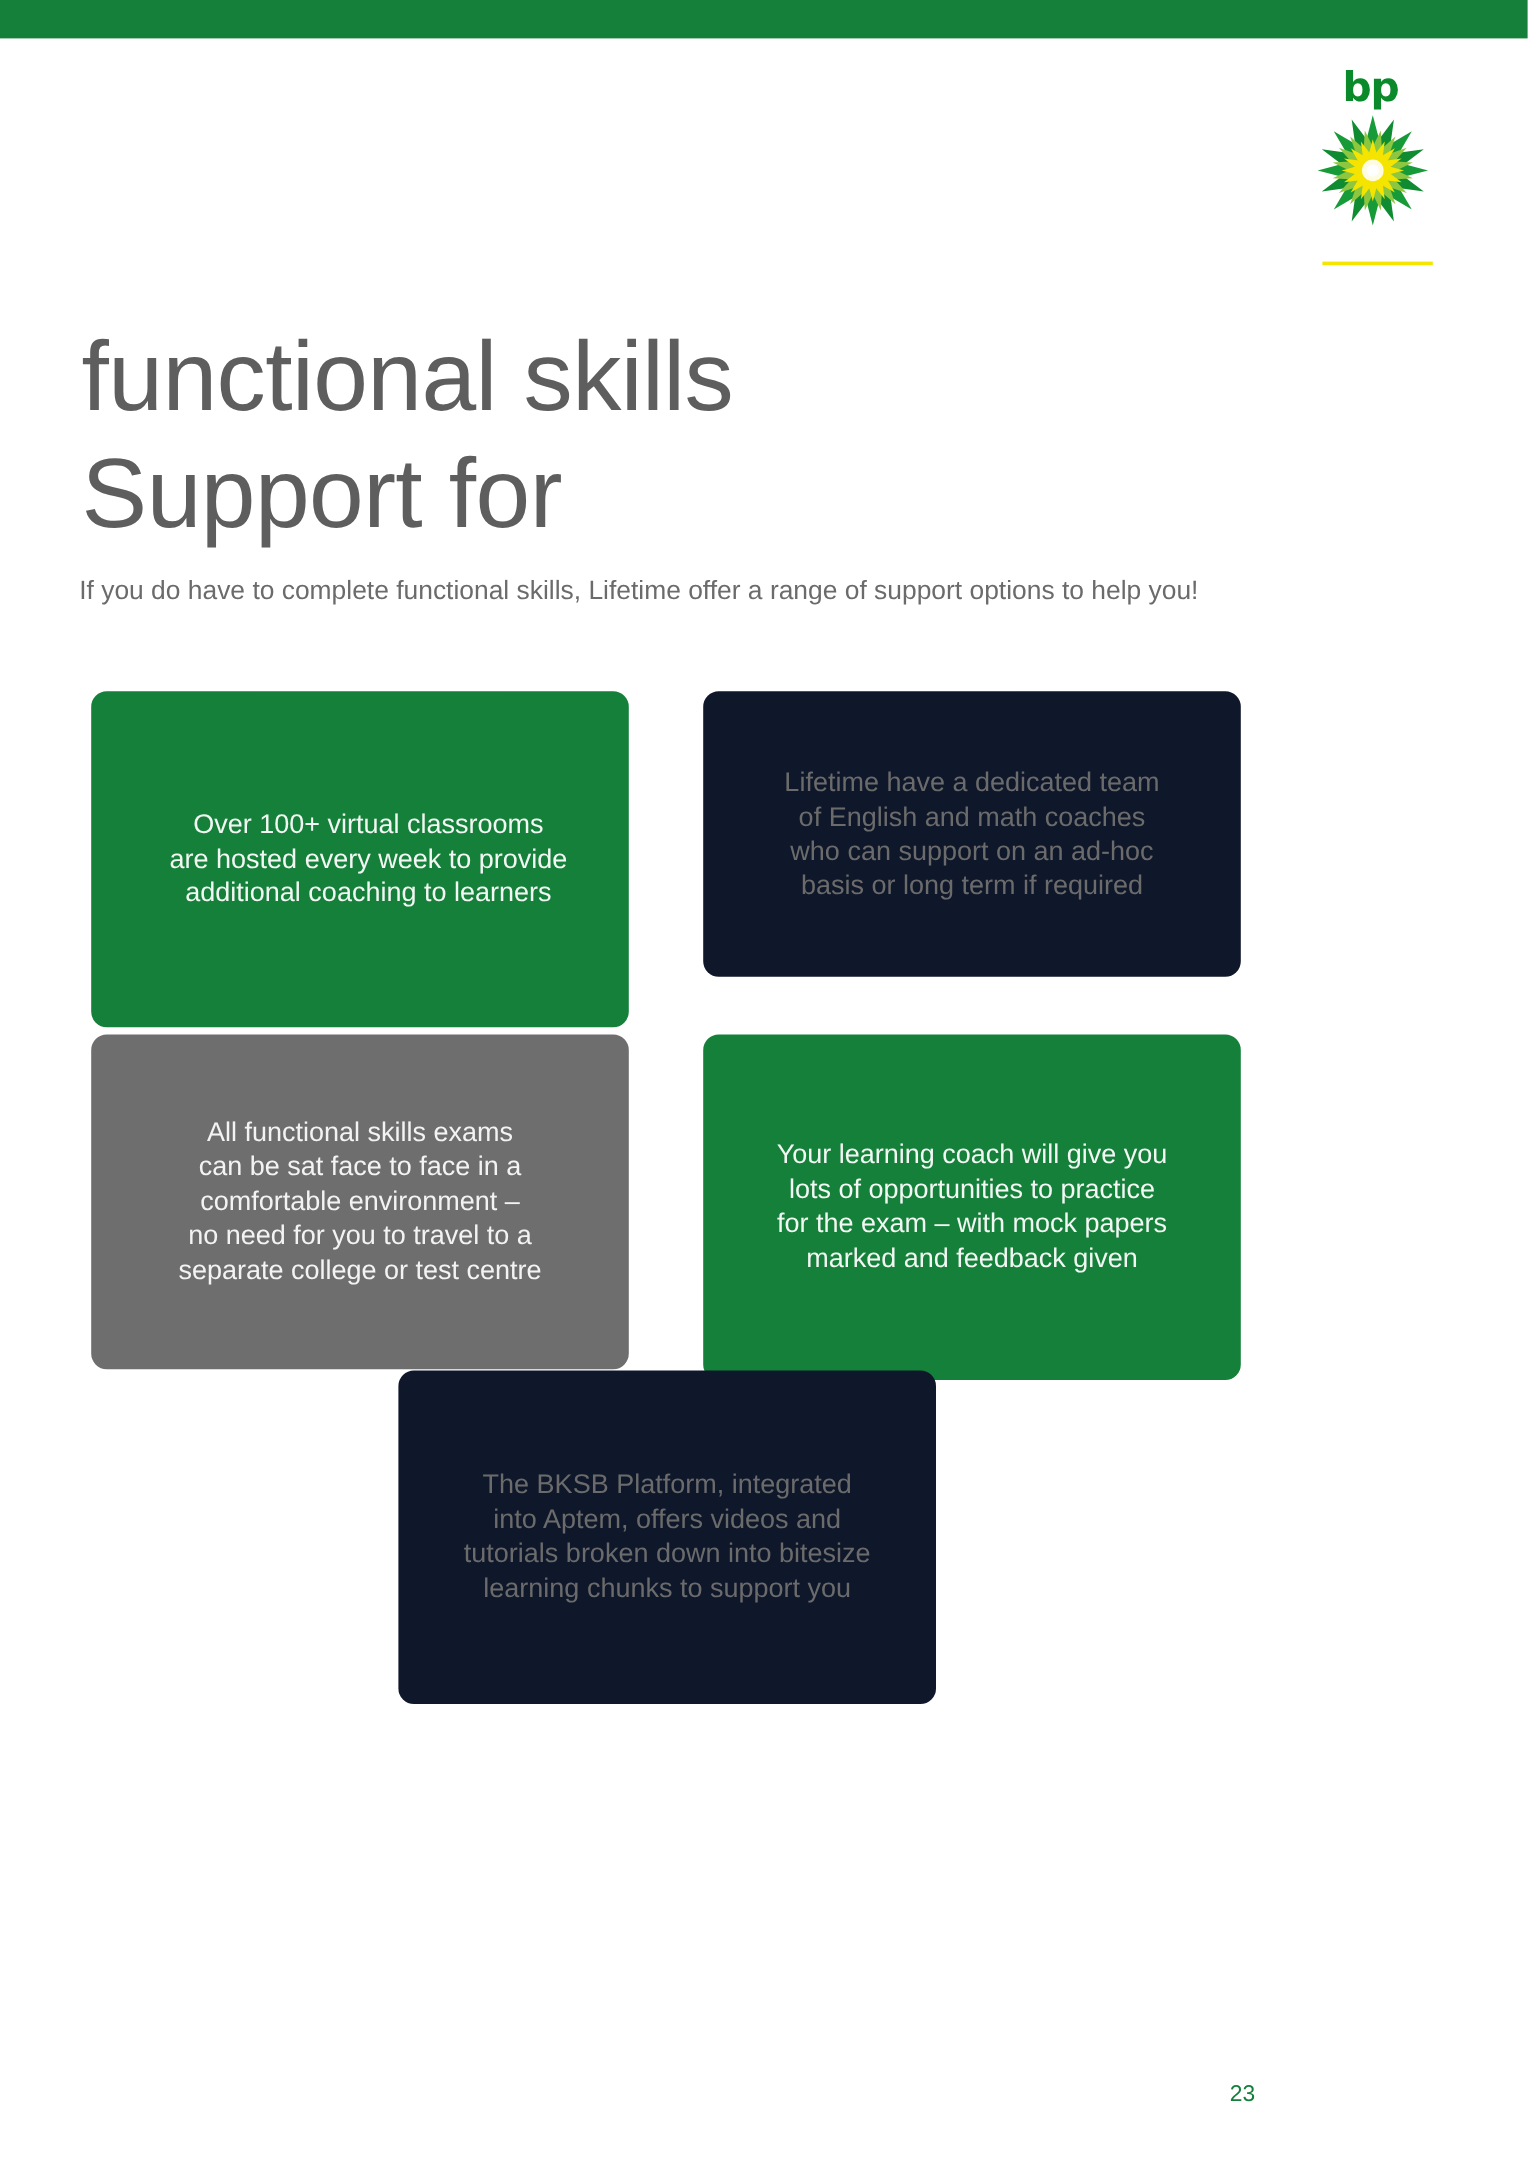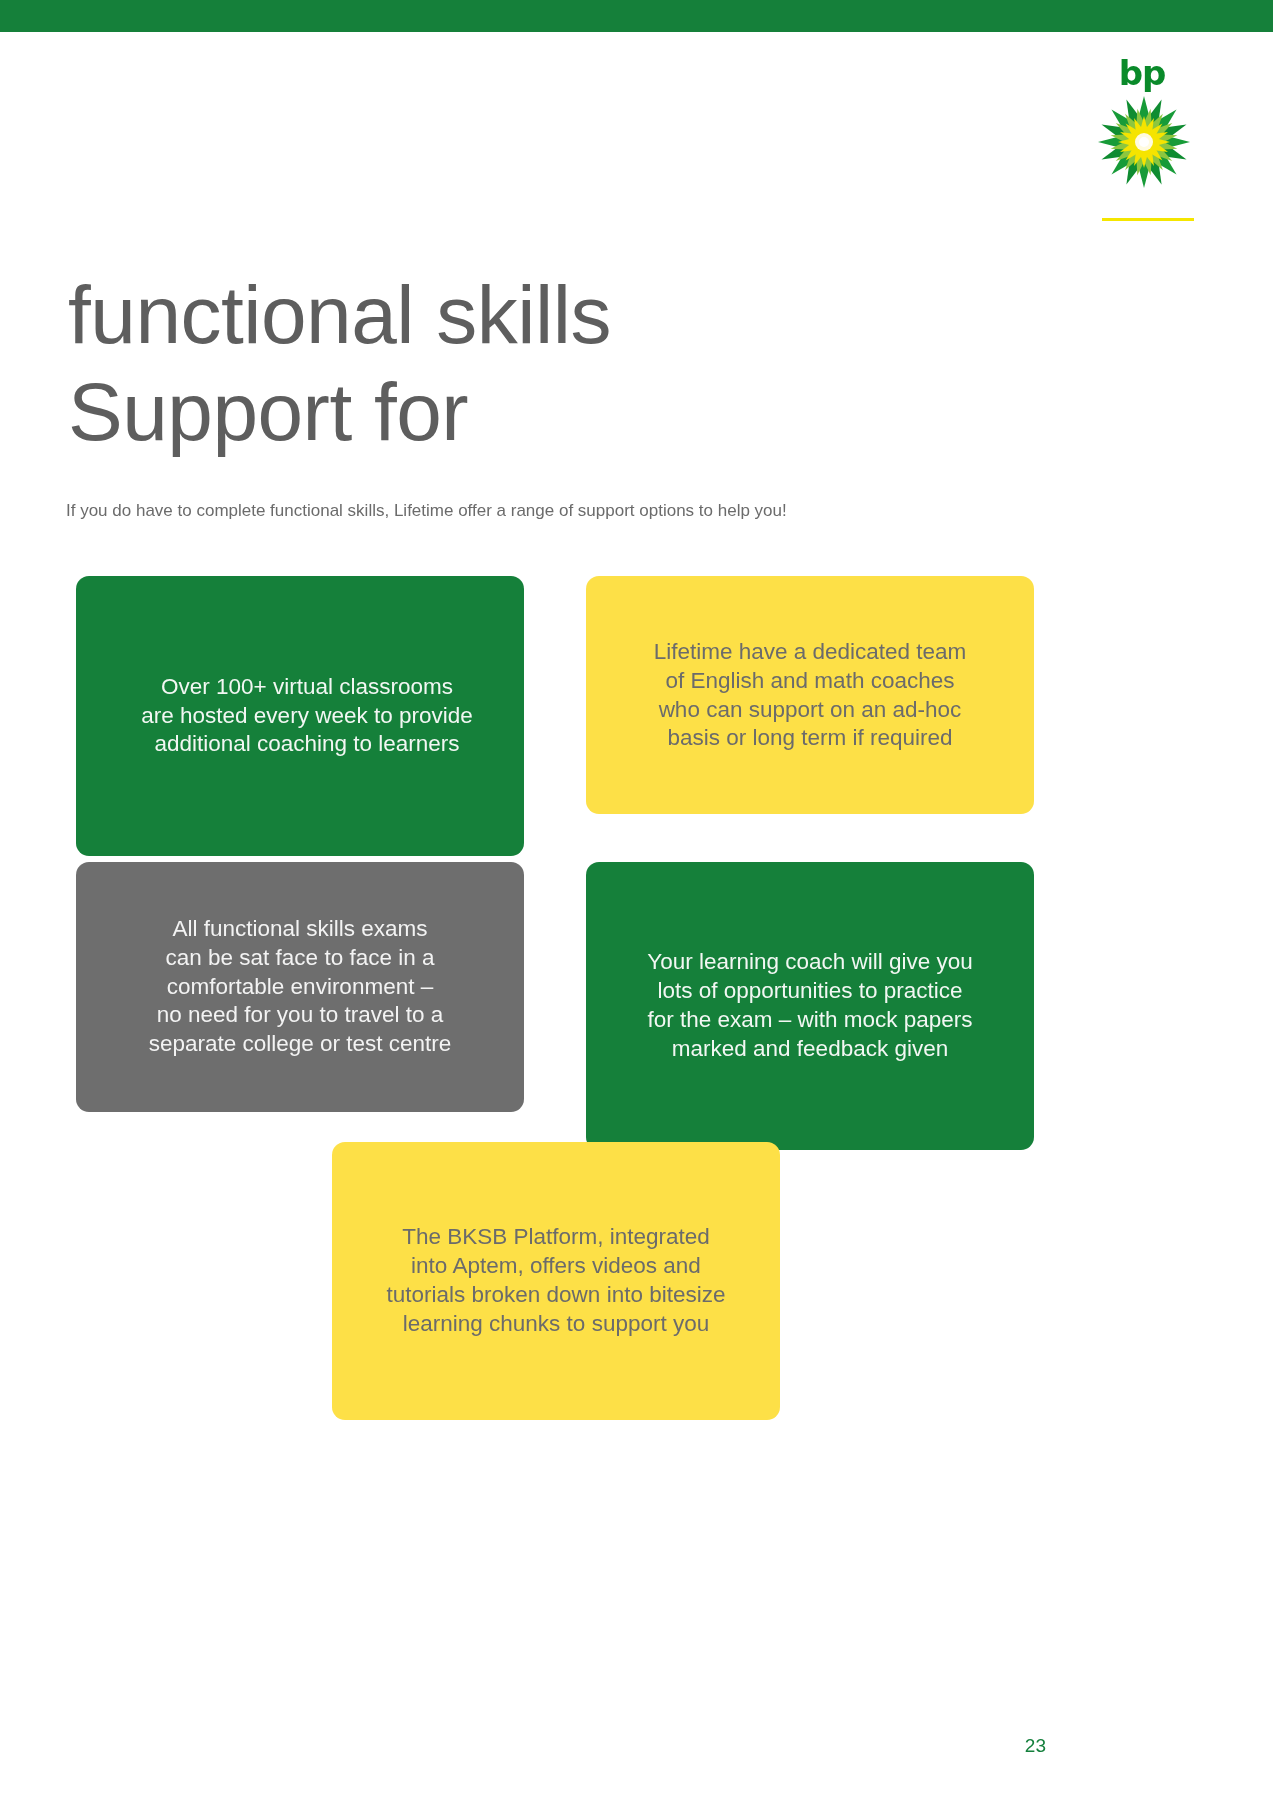--- a/index.html
+++ b/index.html
@@ -68,24 +68,24 @@
     line-height: 1.18;
     font-weight: 300;
     color: #5e5e5e;
     letter-spacing: -0.5px;
   }
   .page-title .line { display: block; }
 
   
   .intro {
     position: absolute;
-    top: 482px;
+    top: 454px;
     left: 66px;
     width: 935px;
-    font-size: 17px;
+    font-size: 22px;
     line-height: 1.42;
     font-weight: 300;
     color: #6b6b6b;
   }
 
   
   .cards {
     position: absolute;
     top: 576px;
     left: 76px;
@@ -102,29 +102,29 @@
     padding: 16px 22px;
   }
   .card-text {
     font-size: 22.5px;
     line-height: 1.28;
     font-weight: 300;
     white-space: pre-line;
   }
   .card.green { background: #15803a; }
   .card.green .card-text { color: #f2f7f3; }
-  .card.light { background: #fde047; }
+  .card.light { background: #0f172a; }
   .card.light .card-text { color: #6b6b6b; }
   .card.dark { background: #6e6e6e; }
   .card.dark .card-text { color: #f3f3f3; }
 
   
   .card-1 { left: 0px;   top: 0px;   width: 448px; height: 280px; padding-left: 36px; }
   .card-2 { left: 510px; top: 0px;   width: 448px; height: 238px; align-items: flex-start; padding-top: 62px; }
-  .card-3 { left: 0px;   top: 286px; width: 448px; height: 250px; }
+  .card-3 { left: 0px;   top: 286px; width: 448px; height: 279px; }
   .card-4 { left: 510px; top: 286px; width: 448px; height: 288px; }
   .card-5 { left: 256px; top: 566px; width: 448px; height: 278px; }
 
   
   .page-number {
     position: absolute;
     top: 1735px;
     left: 1006px;
     width: 40px;
     text-align: right;

